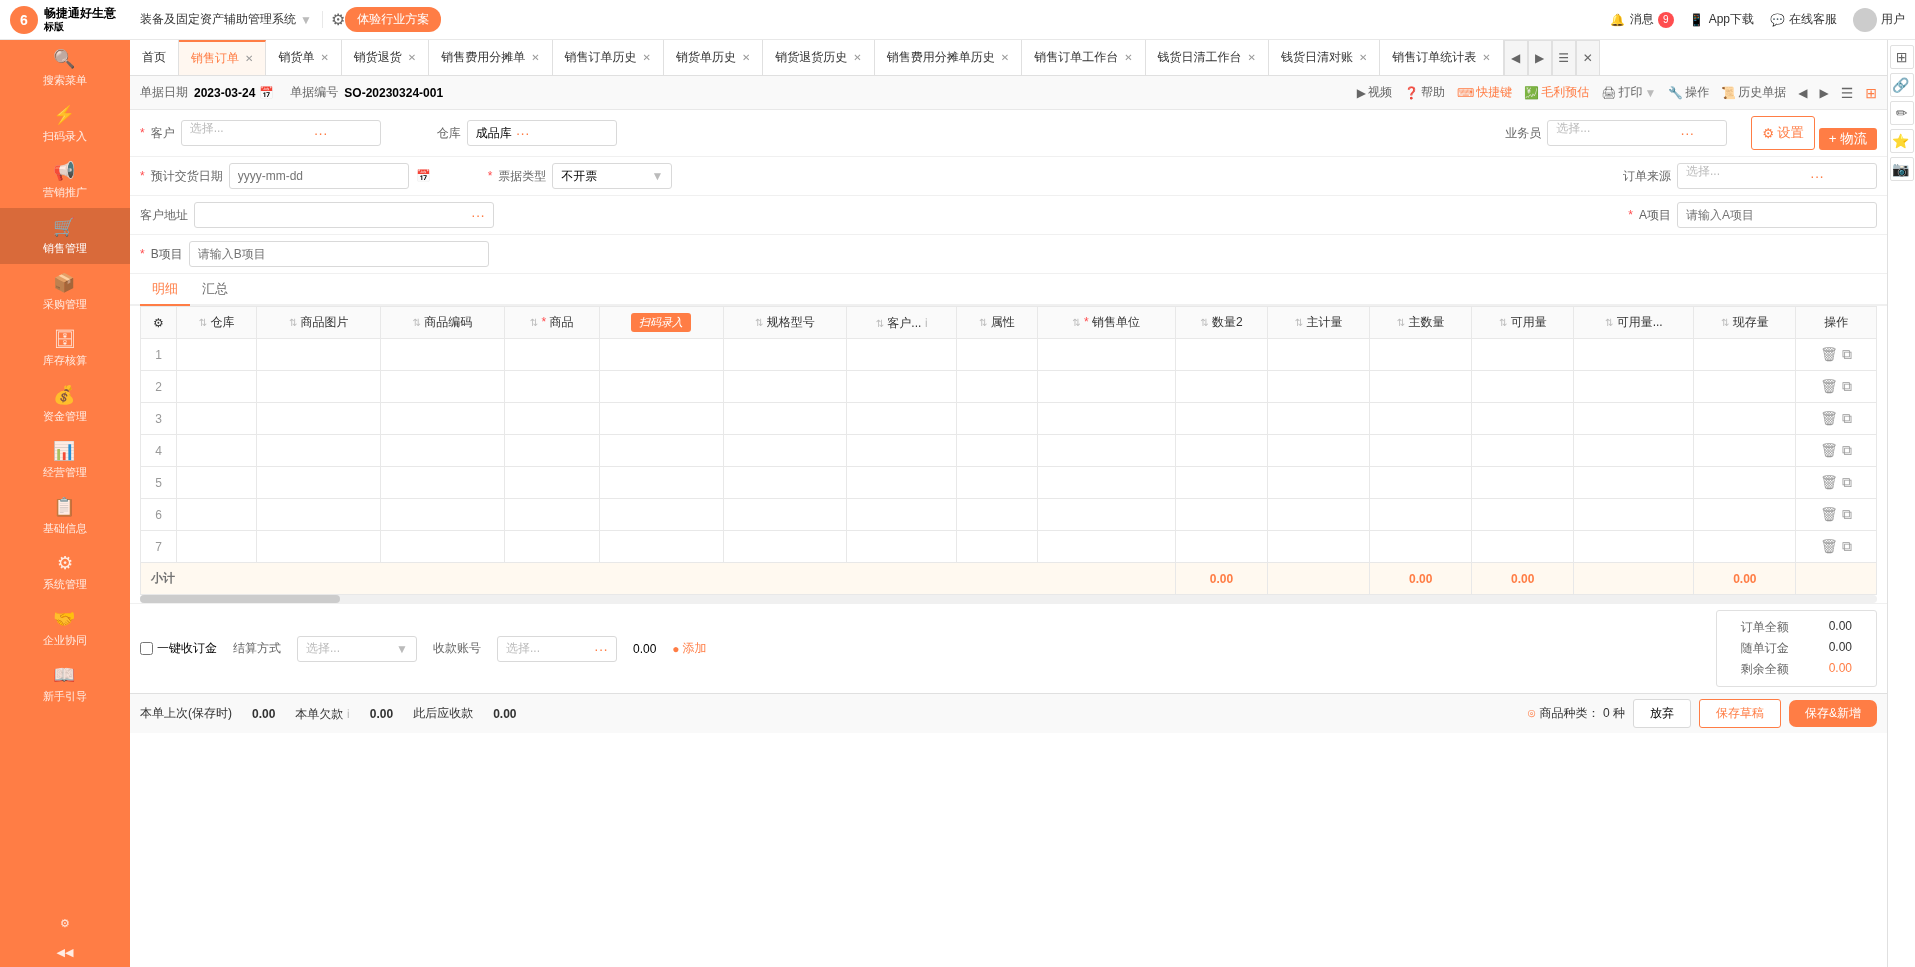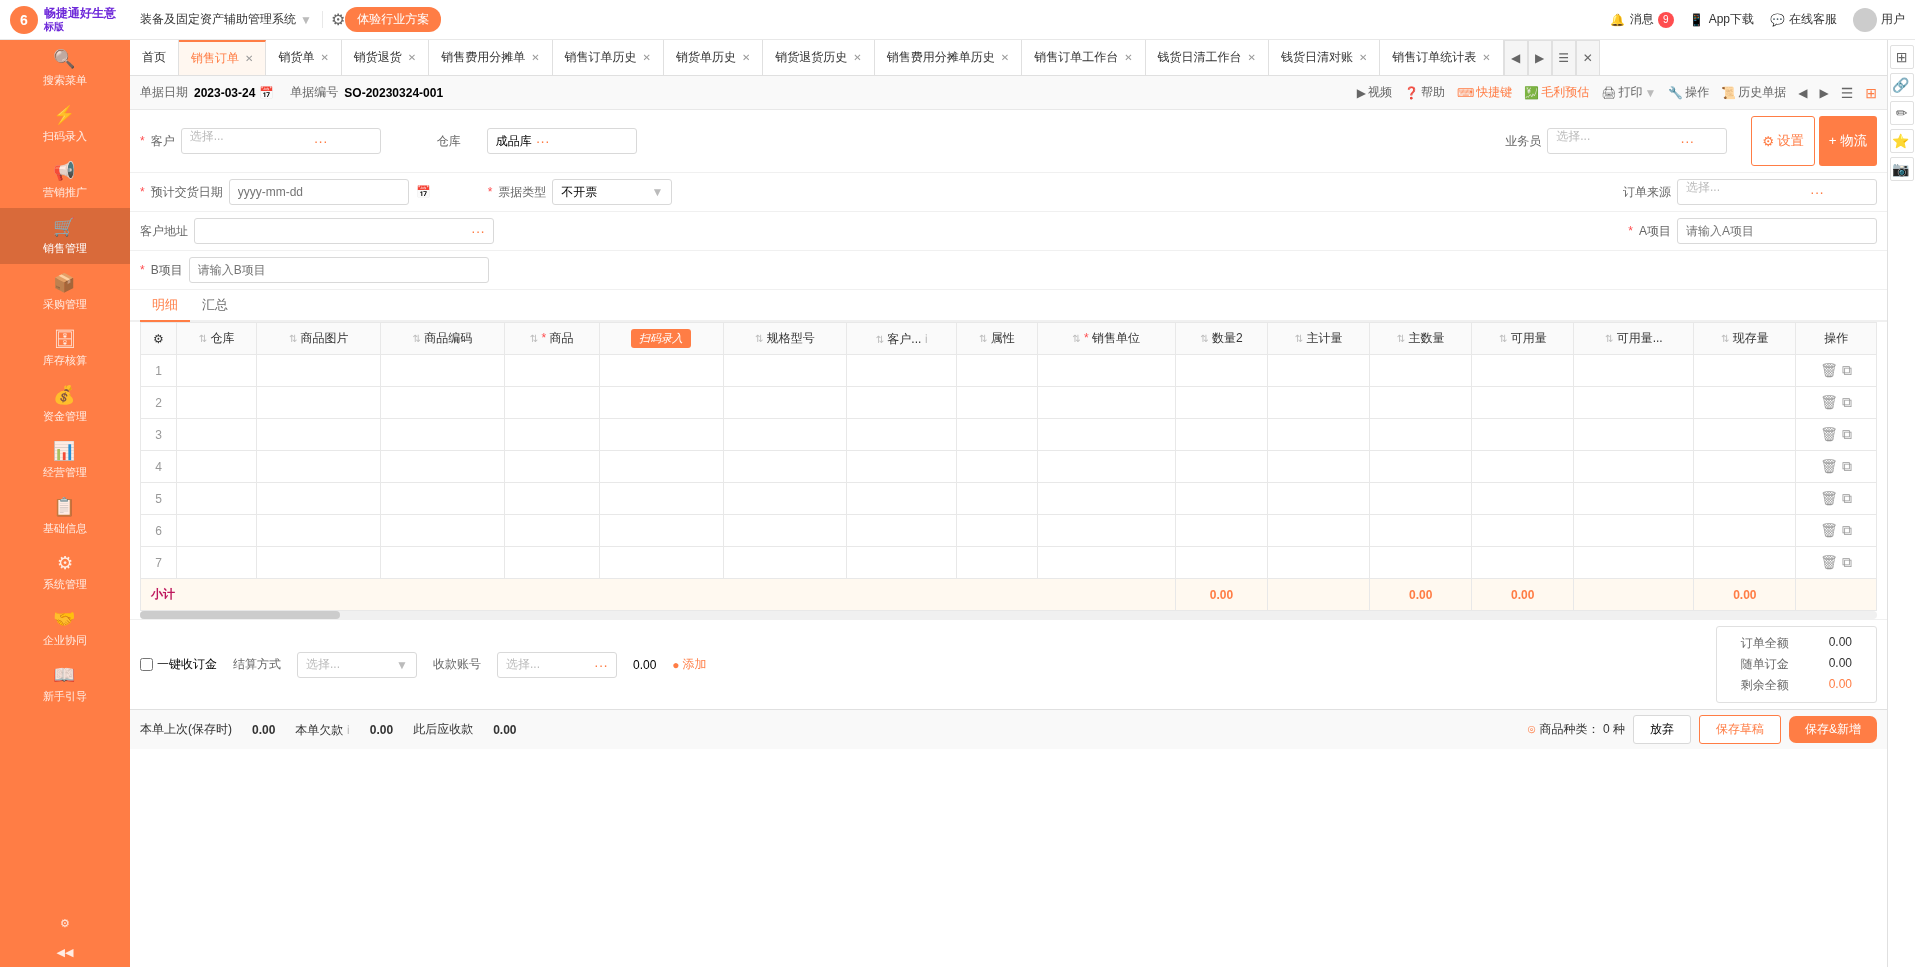--- a/index.html
+++ b/index.html
@@ -9,21 +9,21 @@
     .app-container { display: flex; flex-direction: column; height: 967px; width: 1915px; }
     .top-bar { height: 40px; background: #fff; display: flex; align-items: center; padding: 0 10px; border-bottom: 1px solid #e8e8e8; flex-shrink: 0; }
     .main-area { display: flex; flex: 1; overflow: hidden; }
     .sidebar { width: 130px; background: #ff7d45; flex-shrink: 0; display: flex; flex-direction: column; }
     .content-area { flex: 1; display: flex; flex-direction: column; overflow: hidden; }
     .tab-bar { height: 36px; background: #fff; display: flex; align-items: center; border-bottom: 1px solid #e0e0e0; flex-shrink: 0; overflow: hidden; }
 
     
     .top-bar-logo { display: flex; align-items: center; gap: 6px; min-width: 120px; }
     .logo-icon { width: 28px; height: 28px; background: #ff7d45; border-radius: 50%; display: flex; align-items: center; justify-content: center; color: white; font-size: 14px; font-weight: bold; }
-    .logo-text { font-size: 12px; color: #6d28d9; font-weight: bold; line-height: 1.2; }
+    .logo-text { font-size: 12px; color: #000000; font-weight: bold; line-height: 1.2; }
     .top-bar-system { display: flex; align-items: center; gap: 4px; font-size: 12px; color: #333; padding: 0 10px; border-right: 1px solid #e8e8e8; }
     .btn-industry { background: #ff7d45; color: white; border: none; padding: 4px 12px; border-radius: 12px; cursor: pointer; font-size: 12px; }
     .top-bar-right { margin-left: auto; display: flex; align-items: center; gap: 16px; font-size: 12px; color: #333; }
     .top-bar-right-item { display: flex; align-items: center; gap: 4px; cursor: pointer; }
     .badge { background: #ff4d4f; color: white; border-radius: 50%; width: 16px; height: 16px; display: flex; align-items: center; justify-content: center; font-size: 10px; }
     .user-avatar { width: 24px; height: 24px; background: #ccc; border-radius: 50%; }
     .sidebar-item { display: flex; flex-direction: column; align-items: center; padding: 8px 4px; cursor: pointer; color: rgba(255,255,255,0.85); font-size: 11px; gap: 3px; }
     .sidebar-item.active { background: rgba(0,0,0,0.15); color: white; }
     .sidebar-item-icon { font-size: 18px; }
     .sidebar-bottom { margin-top: auto; }
@@ -51,39 +51,39 @@
     
     .data-table { width: 100%; border-collapse: collapse; font-size: 12px; }
     .data-table th { background: #fafafa; border: 1px solid #e8e8e8; padding: 6px 4px; text-align: center; color: #333; font-weight: normal; white-space: nowrap; }
     .data-table td { border: 1px solid #e8e8e8; padding: 4px; text-align: center; color: #333; height: 32px; }
     .scan-btn { background: #ff7d45; color: white; border: none; padding: 2px 8px; border-radius: 3px; font-size: 11px; cursor: pointer; font-style: italic; }
     .table-action-btn { background: none; border: none; cursor: pointer; color: #999; font-size: 14px; padding: 2px; }
     .sort-icon { color: #bbb; font-size: 10px; }
 
     
     .subtotal-row td { background: #fff9f0; font-weight: bold; color: #ff7d45; }
-    .subtotal-label { color: #be185d; font-weight: bold; }
+    .subtotal-label { color: #737373; font-weight: bold; }
 
     
     .bottom-bar { height: 40px; background: #f9f9f9; border-top: 1px solid #e0e0e0; display: flex; align-items: center; padding: 0 10px; gap: 20px; font-size: 12px; color: #333; flex-shrink: 0; }
     .bottom-right { margin-left: auto; display: flex; align-items: center; gap: 8px; }
     .btn-discard { border: 1px solid #d9d9d9; background: #fff; padding: 5px 16px; border-radius: 3px; cursor: pointer; font-size: 12px; }
     .btn-draft { border: 1px solid #ff7d45; background: #fff; color: #ff7d45; padding: 5px 16px; border-radius: 3px; cursor: pointer; font-size: 12px; }
     .btn-save-new { background: #ff7d45; color: white; border: none; padding: 5px 16px; border-radius: 7px; cursor: pointer; font-size: 12px; }
     .summary-row { display: flex; justify-content: space-between; gap: 40px; padding: 2px 0; }
     .summary-label { color: #666; }
     .summary-value { color: #333; }
     .summary-value.orange { color: #ff7d45; }
 
     
     .settlement-bar { display: flex; align-items: center; padding: 6px 10px; gap: 16px; border-top: 1px solid #f0f0f0; background: #fff; }
     .checkbox-label { display: flex; align-items: center; gap: 4px; cursor: pointer; }
     .add-btn { color: #ff7d45; cursor: pointer; display: flex; align-items: center; gap: 3px; }
     .set-btn { border: 1px solid #ff7d45; color: #ff7d45; background: #fff; padding: 2px 10px; border-radius: 3px; cursor: pointer; display: flex; align-items: center; gap: 3px; }
-    .add-material-btn { background: #ff7d45; color: white; border: none; padding: 16px 10px; border-radius: 3px; cursor: pointer; display: flex; align-items: center; gap: 3px; }
+    .add-material-btn { background: #ff7d45; color: white; border: none; padding: 2px 10px; border-radius: 3px; cursor: pointer; display: flex; align-items: center; gap: 3px; margin-top: 12px; }
 
     
     .right-panel { width: 28px; background: #fff; border-left: 1px solid #e0e0e0; display: flex; flex-direction: column; align-items: center; padding: 4px 0; gap: 2px; flex-shrink: 0; }
     .right-panel-btn { width: 24px; height: 24px; display: flex; align-items: center; justify-content: center; cursor: pointer; color: #666; font-size: 14px; border: 1px solid #e0e0e0; border-radius: 2px; margin: 1px; }
 
     
     ::-webkit-scrollbar { width: 6px; height: 6px; }
     ::-webkit-scrollbar-thumb { background: #ccc; border-radius: 3px; }
   </style>
 </head>
@@ -306,21 +306,21 @@
             <span class="required">*</span>
             <span class="form-label">客户</span>
             <div class="input-ellipsis" style="min-width:200px;">
               <span class="form-input placeholder" style="border:none; background:none; padding:0;">选择...</span>
               <span class="ellipsis-dots">···</span>
             </div>
           </div>
 
           <div class="form-field" style="margin-left:40px;">
             <span class="form-label">仓库</span>
-            <div class="input-ellipsis" style="min-width:150px;margin-left:20px;">
+            <div class="input-ellipsis" style="min-width:150px;">
               <span>成品库</span>
               <span class="ellipsis-dots">···</span>
             </div>
           </div>
 
           <div class="form-field" style="margin-left:auto;">
             <span class="form-label">业务员</span>
             <div class="input-ellipsis" style="min-width:180px;">
               <span class="form-input placeholder" style="border:none; background:none; padding:0;">选择...</span>
               <span class="ellipsis-dots">···</span>

